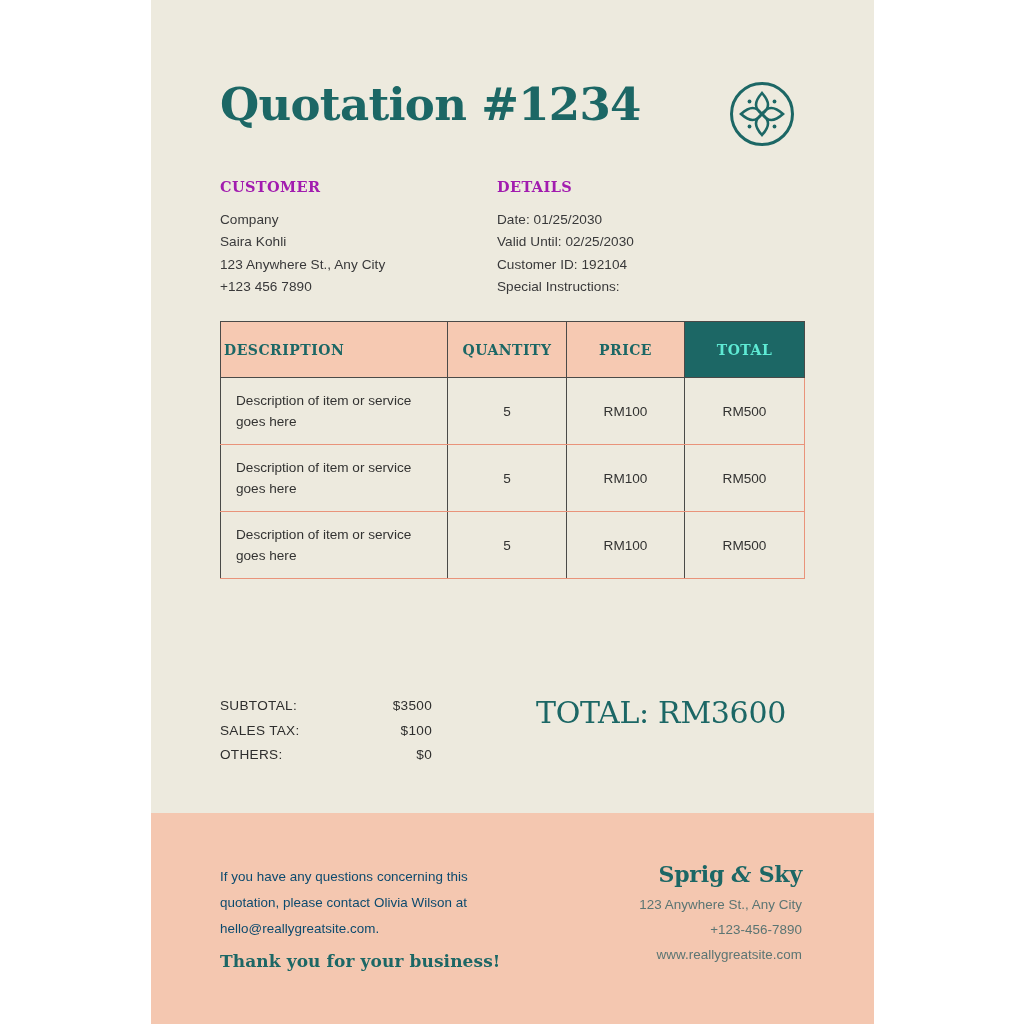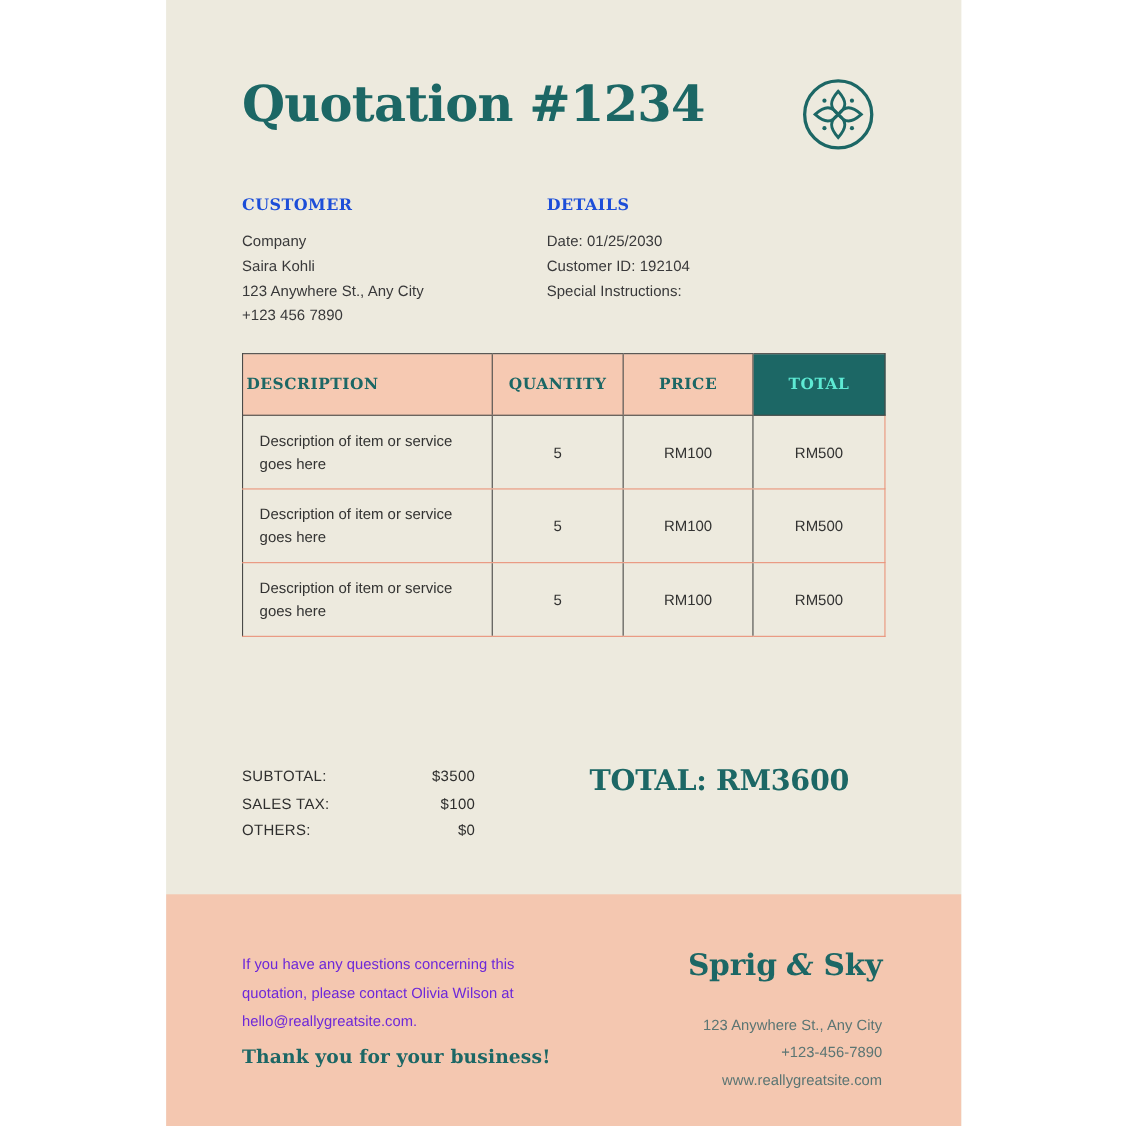--- a/index.html
+++ b/index.html
@@ -23,21 +23,21 @@
     width: 723px;
     height: 1024px;
     background: #edeade;
     overflow: hidden;
   }
 
   
   #doc-header {
     position: absolute;
     left: 0;
-    top: 0;
+    top: 10px;
     width: 100%;
     height: 170px;
   }
   #doc-title {
     position: absolute;
     left: 69px;
     top: 72px;
     font-family: "DejaVu Serif", "Liberation Serif", serif;
     font-weight: 700;
     font-size: 45px;
@@ -62,21 +62,21 @@
     width: 600px;
   }
   .meta-col { position: absolute; top: 0; }
   .meta-col.left  { left: 0px;   width: 260px; }
   .meta-col.right { left: 277px; width: 300px; }
   .meta-head {
     font-family: "DejaVu Serif", "Liberation Serif", serif;
     font-weight: 700;
     font-size: 14.5px;
     letter-spacing: 0.4px;
-    color: #1d4ed8;
+    color: #a21caf;
     margin: 0 0 14px 0;
     line-height: 1;
   }
   .meta-line {
     font-size: 13.6px;
     color: #39393a;
     line-height: 22.6px;
     letter-spacing: 0.05px;
     white-space: nowrap;
   }
@@ -160,22 +160,22 @@
     white-space: nowrap;
   }
   .summary-label { text-align: left; }
   .summary-value { text-align: right; }
 
   #grand-total {
     position: absolute;
     left: 385px;
     top: 695px;
     font-family: "DejaVu Serif", "Liberation Serif", serif;
-    font-weight: 700;
-    font-size: 26px;
+    font-weight: 400;
+    font-size: 30px;
     letter-spacing: -0.3px;
     color: #1c6765;
     white-space: nowrap;
     line-height: 1.2;
   }
 
   
   #footer-band {
     position: absolute;
     left: 0;
@@ -186,21 +186,21 @@
   }
   #footer-left {
     position: absolute;
     left: 69px;
     top: 51px;
     width: 285px;
   }
   .footer-note {
     font-size: 13.4px;
     line-height: 26px;
-    color: #6d28d9;
+    color: #0c4a6e;
     letter-spacing: 0.05px;
   }
   #footer-thanks {
     margin-top: 9px;
     font-family: "DejaVu Serif", "Liberation Serif", serif;
     font-weight: 700;
     font-size: 17px;
     color: #1c6765;
     letter-spacing: 0.1px;
     line-height: 1.2;
@@ -208,25 +208,25 @@
   #footer-right {
     position: absolute;
     right: 72px;
     top: 48px;
     width: 330px;
     text-align: right;
   }
   #company-name {
     font-family: "DejaVu Serif", "Liberation Serif", serif;
     font-weight: 700;
-    font-size: 27px;
+    font-size: 22px;
     color: #1c6765;
     letter-spacing: -0.2px;
     line-height: 1.25;
-    margin-bottom: 24px;
+    margin-bottom: 3px;
   }
   #company-name .amp {
     font-family: "DejaVu Serif", "Liberation Serif", serif;
     font-style: italic;
     font-weight: 700;
   }
   .footer-contact {
     font-size: 13.4px;
     line-height: 25px;
     color: #5b7573;
@@ -259,20 +259,21 @@
     <div class="meta-col left">
       <div class="meta-head">CUSTOMER</div>
       <div class="meta-line">Company</div>
       <div class="meta-line">Saira Kohli</div>
       <div class="meta-line">123 Anywhere St., Any City</div>
       <div class="meta-line">+123 456 7890</div>
     </div>
     <div class="meta-col right">
       <div class="meta-head">DETAILS</div>
       <div class="meta-line">Date: 01/25/2030</div>
+      <div class="meta-line">Valid Until: 02/25/2030</div>
       <div class="meta-line">Customer ID: 192104</div>
       <div class="meta-line">Special Instructions:</div>
     </div>
   </div>
 
   <table id="items-table">
     <colgroup>
       <col class="c-desc">
         <col class="c-qty">
         <col class="c-price">

